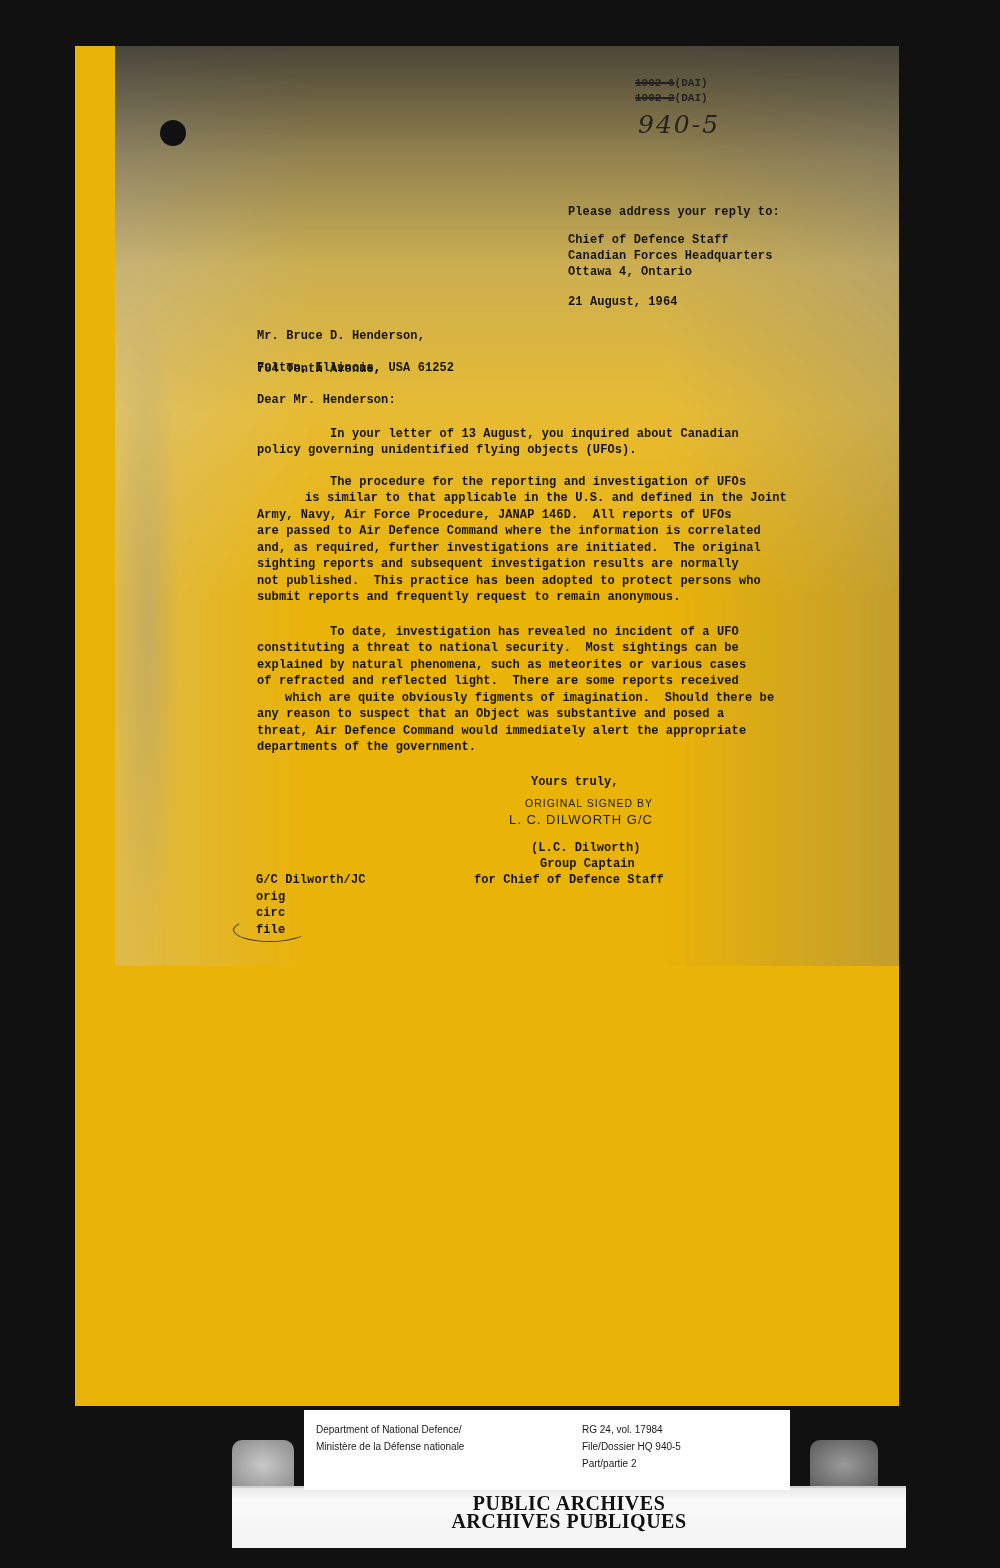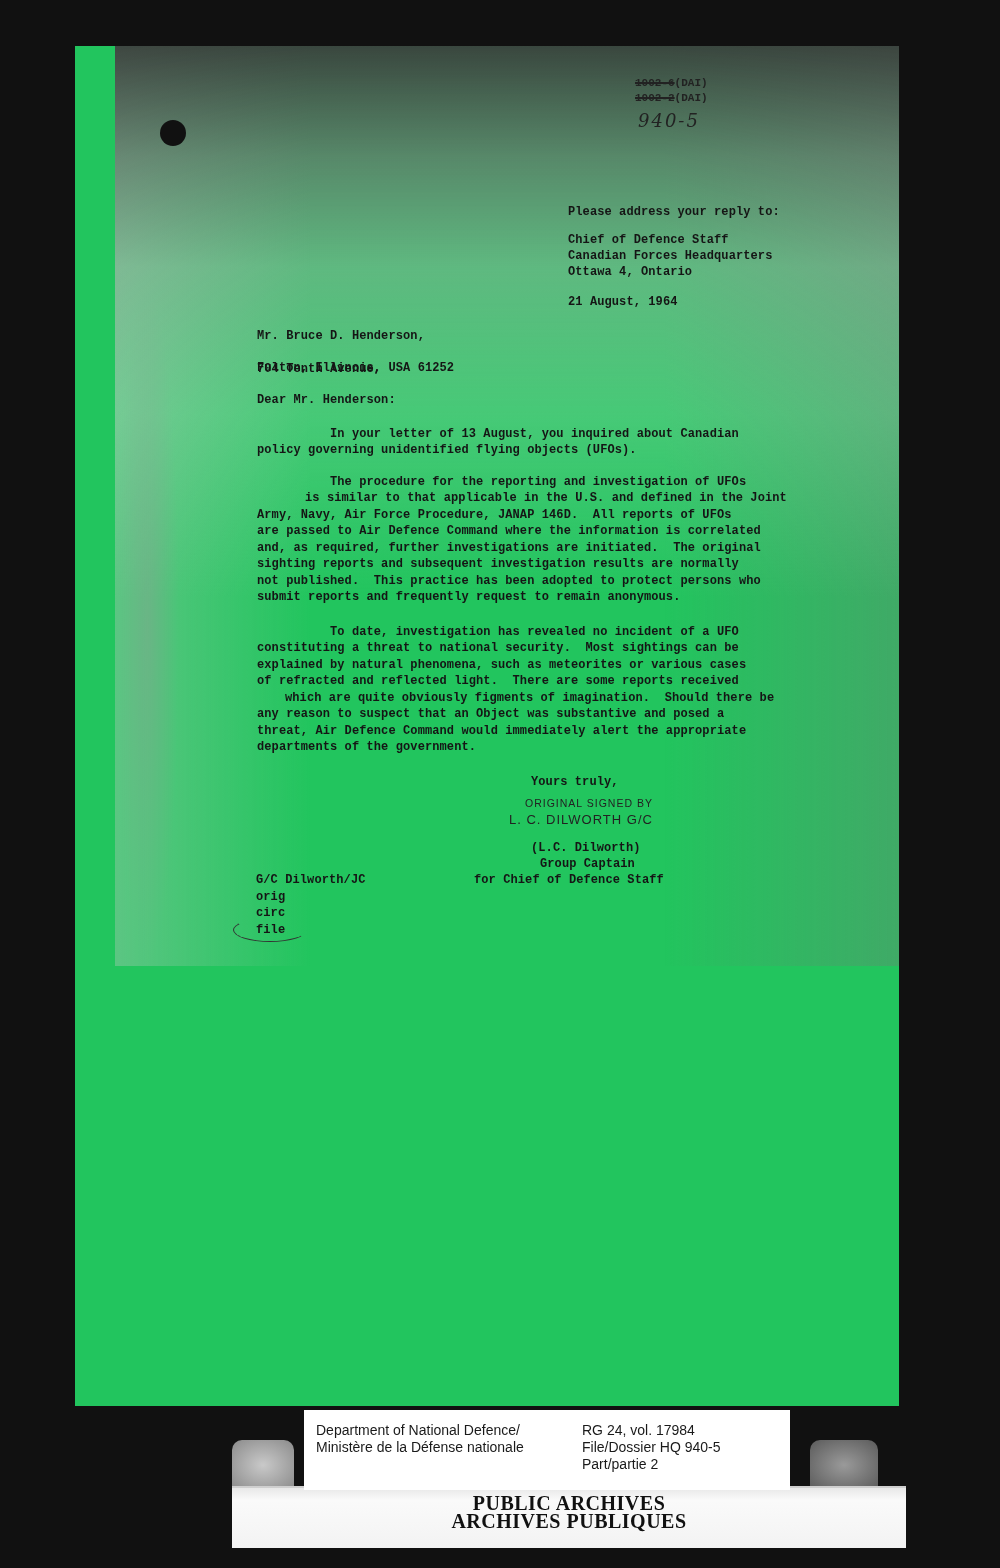--- a/index.html
+++ b/index.html
@@ -2,21 +2,21 @@
 <html><head>
 <meta charset="utf-8">
 <style>
   html, body { margin:0; padding:0; }
   body {
     width:1000px; height:1568px; background:#111; position:relative; overflow:hidden;
     font-family: "Liberation Mono", "DejaVu Sans Mono", monospace;
   }
   .page {
     position:absolute; left:75px; top:46px; width:824px; height:1360px;
-    background:#22c55e; overflow:hidden;
+    background:#eab308; overflow:hidden;
   }
   
   .shade {
     position:absolute; left:40px; top:0; width:784px; height:920px;
     background:
       linear-gradient(to bottom, rgba(60,60,60,0.92) 0%, rgba(110,110,110,0.7) 12%, rgba(170,170,170,0.45) 24%, rgba(220,220,220,0.2) 40%, rgba(250,250,250,0) 60%),
       linear-gradient(to right, rgba(200,200,200,0.35) 0%, rgba(255,255,255,0) 25%, rgba(255,255,255,0) 70%, rgba(120,120,120,0.35) 100%);
     filter: blur(0.5px);
   }
   .left-strip {
@@ -27,40 +27,40 @@
     position:absolute; left:85px; top:74px; width:26px; height:26px; border-radius:50%;
     background:#111;
   }
   .typed {
     position:absolute; color:#151515; font-weight:bold;
     font-family: "Liberation Mono", "DejaVu Sans Mono", monospace;
     font-size:12px; line-height:16.6px; white-space:pre; letter-spacing:0.1px;
   }
   .hand {
     position:absolute; color:#222; font-family:"DejaVu Serif", serif; font-style:italic;
-    font-size:18px; letter-spacing:2px;
+    font-size:25px; letter-spacing:2px;
   }
   .struck {
     position:absolute; font-size:11px; font-weight:bold; color:#222;
     font-family:"Liberation Mono", monospace; line-height:14px;
   }
   .struck .x { text-decoration: line-through; text-decoration-thickness:2px; }
   .stamp {
     position:absolute; font-family:"Liberation Sans", sans-serif; color:#222; letter-spacing:1px;
   }
   .file-circle {
     position:absolute; left:158px; top:872px; width:72px; height:22px;
     border:1.2px solid #333; border-radius:50%; border-top-color:transparent; border-right-color:transparent;
   }
   
   .label-card {
     position:absolute; left:304px; top:1410px; width:486px; height:80px; background:#fff;
   }
   .label-text {
-    position:absolute; font-family:"Liberation Sans", sans-serif; font-size:14px; line-height:16px; color:#1a1a1a;
+    position:absolute; font-family:"Liberation Sans", sans-serif; font-size:10px; line-height:16px; color:#1a1a1a;
   }
   .band {
     position:absolute; left:232px; top:1486px; width:674px; height:60px;
     background:linear-gradient(to bottom, #e8e8e8 0%, #fafafa 20%, #f3f3f3 100%);
     border-top:2px solid #cfcfcf;
   }
   .tab-l, .tab-r {
     position:absolute; top:1440px; height:50px; background:#9a9a9a;
     background: radial-gradient(ellipse at center, #c9c9c9 0%, #8a8a8a 100%);
     border-radius:10px 10px 0 0;

